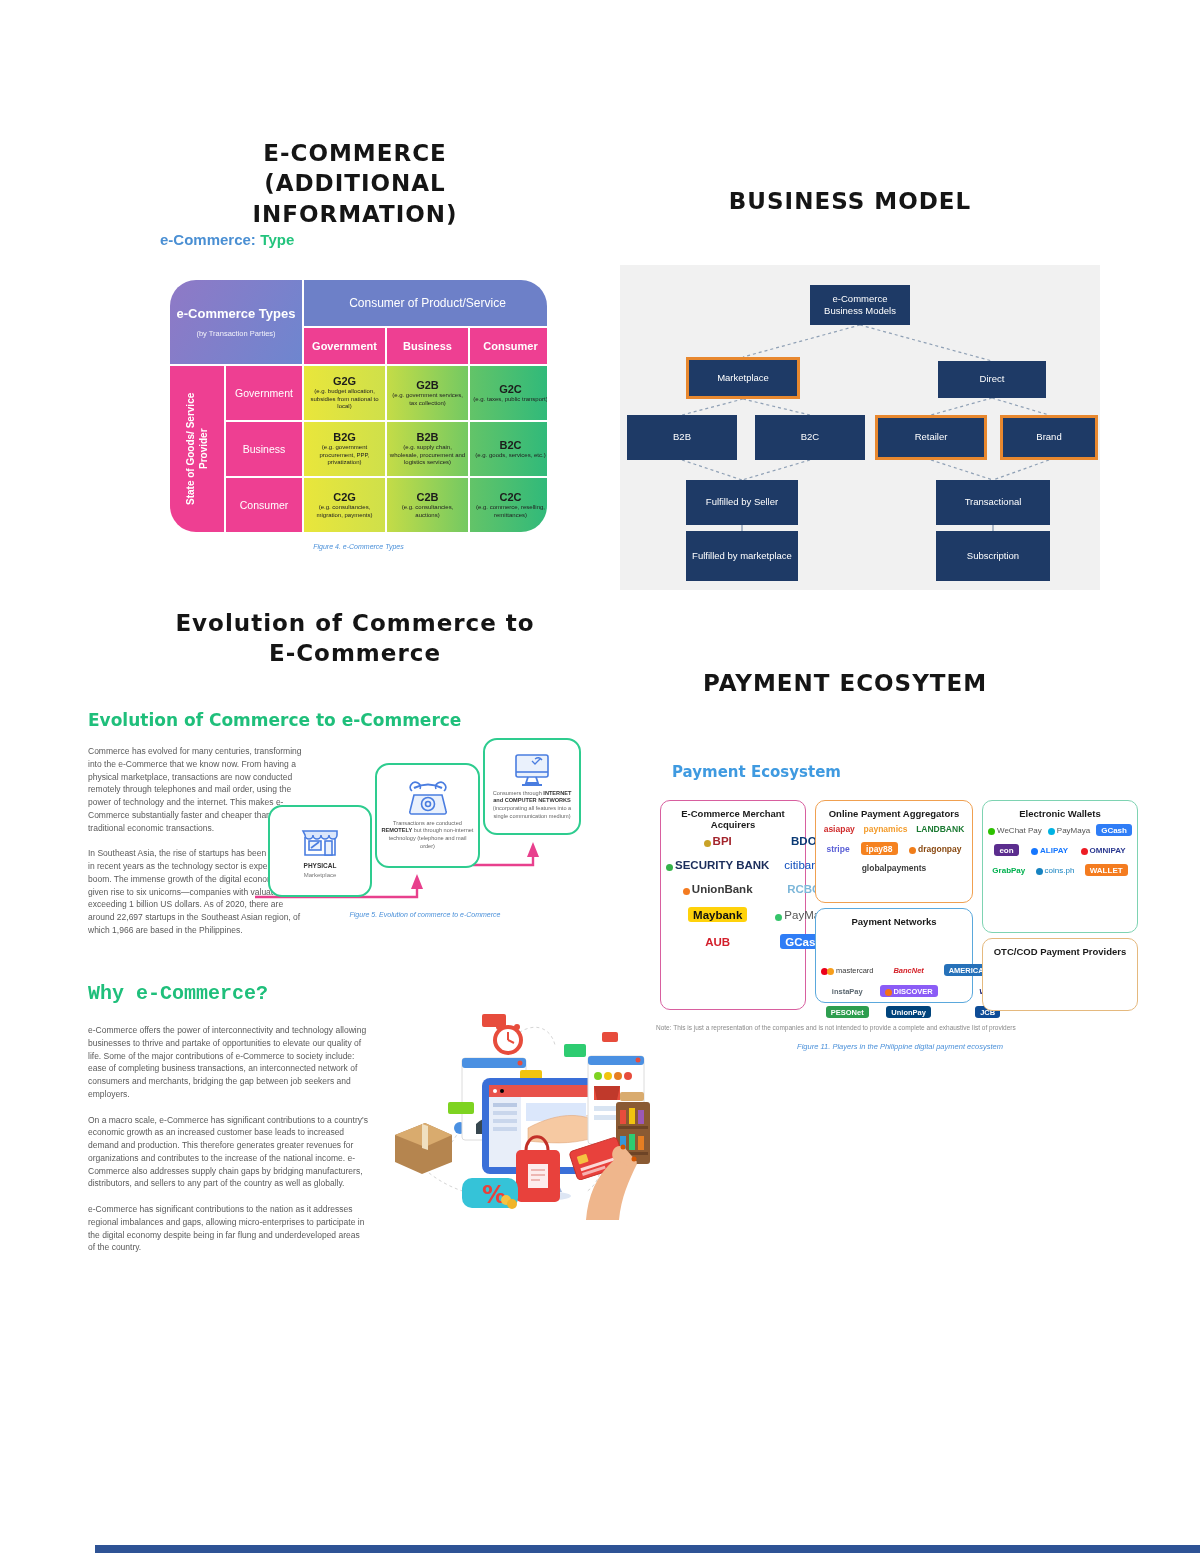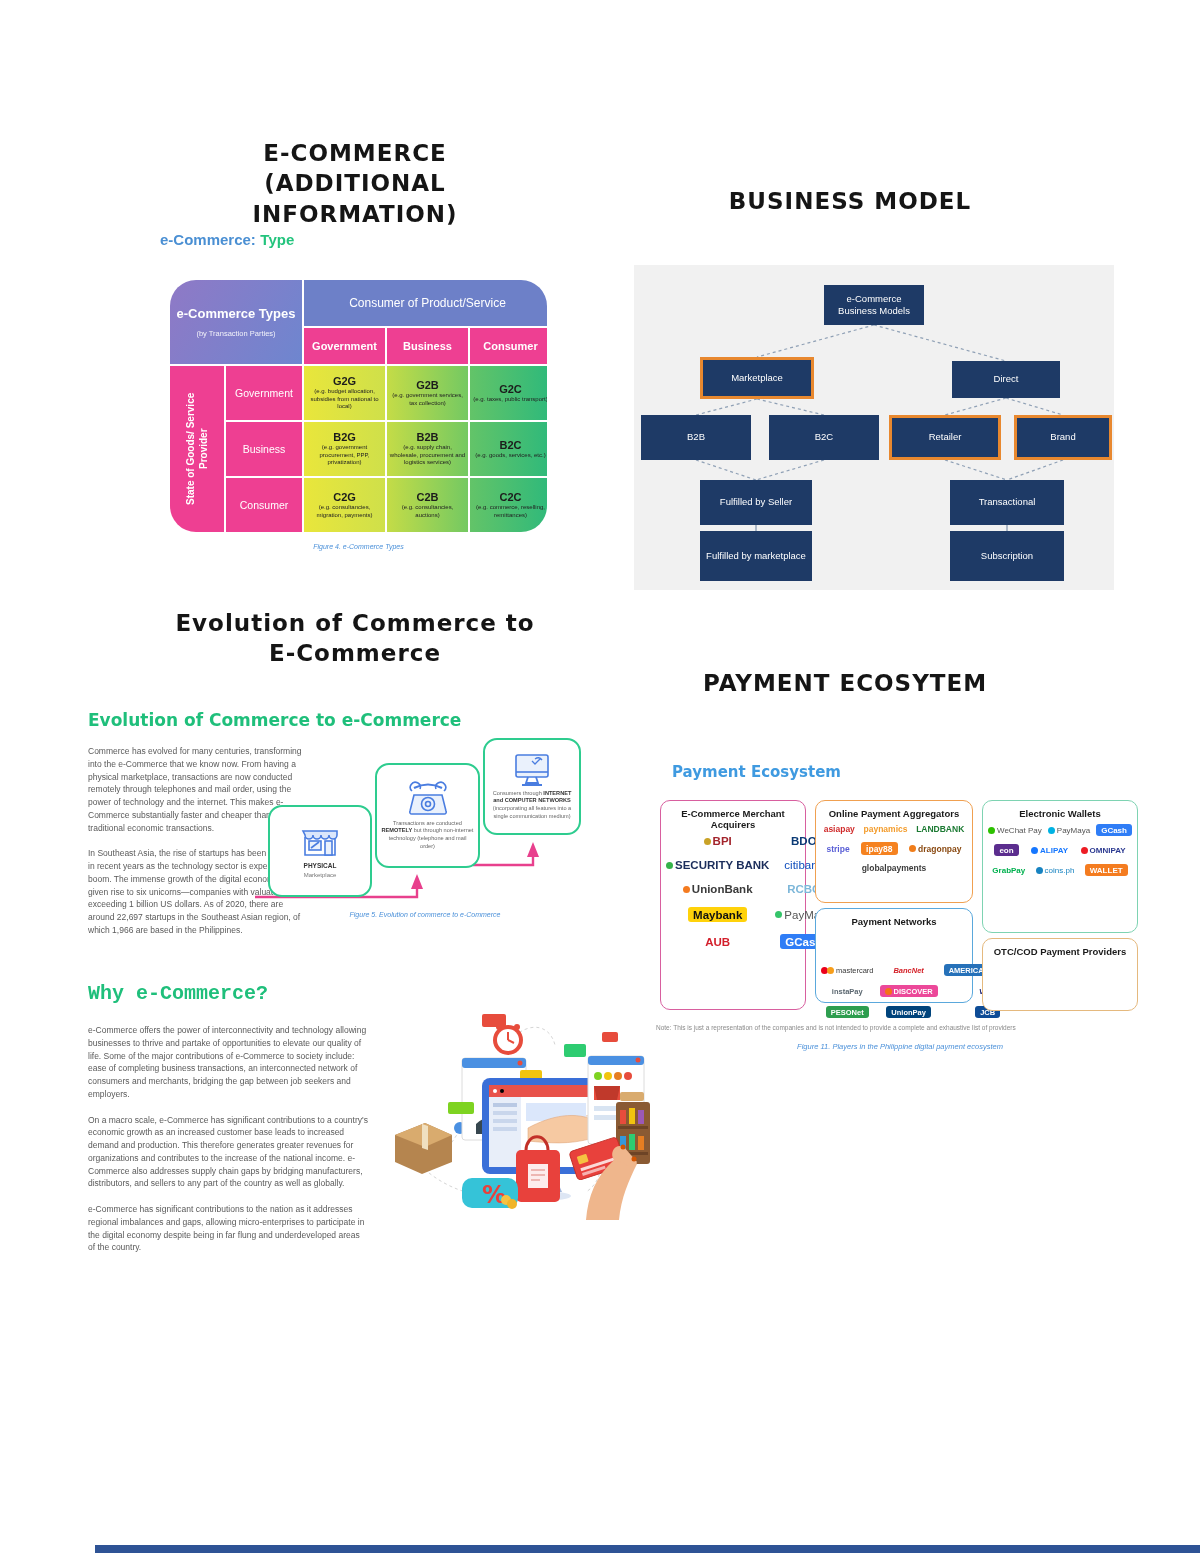--- a/index.html
+++ b/index.html
@@ -60,21 +60,21 @@
   .stage-text{font-size:5.6px;line-height:1.35;color:#666;}
   .stage-text .b{font-weight:700;color:#333;}
   .stage .tt{font-weight:700;font-size:6.5px;color:#333;}
   .stage .ts{font-size:6px;color:#777;}
 
   
   .panel{position:absolute;border-radius:10px;background:#fff;box-sizing:border-box;}
   .panel-title{font-weight:700;font-size:9.5px;color:#1a1a1a;text-align:center;margin:7px 4px 5px;}
   .logo-list{display:flex;flex-wrap:wrap;justify-content:space-evenly;align-items:center;
              row-gap:8px;column-gap:6px;padding:0 5px;}
-  .logo{display:inline-flex;align-items:center;gap:2px;font-weight:700;white-space:nowrap;}
+  .logo{display:inline-flex;align-items:flex-end;gap:2px;font-weight:700;white-space:nowrap;}
   .logo.normal{font-weight:400;}
   .logo.boxed{padding:1.5px 5px;border-radius:3px;}
   .dot{width:7px;height:7px;border-radius:50%;display:inline-block;flex:none;}
   .dot + .dot{margin-left:-3px;}
   .p1{border:1.5px solid #d85f9f;}
   .p1 .logo-list{display:grid;grid-template-columns:1fr 1fr;justify-items:center;row-gap:12px;}
   .p1 .logo{font-size:11.5px;}
   .p2{border:1.5px solid #f0a050;}
   .p2 .logo{font-size:8.5px;}
   .p3{border:1.5px solid #5aa8dc;}
@@ -148,21 +148,21 @@
     </div>
     <div class="t-cell colC" style="grid-area:5/5;">
       <div class="code">C2C</div>
       <div class="note">(e.g. commerce, reselling, remittances)</div>
     </div>
   </div>
   <div class="abs caption" style="left:170px;top:543px;width:377px;">Figure 4. e-Commerce Types</div>
 
   <div class="abs h-main" style="left:680px;top:186px;width:340px;">BUSINESS MODEL</div>
 
-  <div class="abs flow" style="left:620px;top:265px;width:480px;height:325px;margin-left:14px;">
+  <div class="abs flow" style="left:620px;top:265px;width:480px;height:325px;">
     <svg width="480" height="325" viewBox="0 0 480 325">
       <g stroke="#8fa0b5" stroke-width="1.2" stroke-dasharray="3,3" fill="none">
         <path d="M240 60 L123 92"></path>
           <path d="M240 60 L372 96"></path>
         <path d="M123 134 L62 150"></path>
           <path d="M123 134 L190 150"></path>
         <path d="M372 133 L311 150"></path>
           <path d="M372 133 L429 150"></path>
         <path d="M62 195 L122 215"></path>
           <path d="M190 195 L122 215"></path>
@@ -441,21 +441,21 @@
           </span>
           <span class="logo" style="color: rgb(212, 32, 39); font-style: italic;">
             <span>BancNet</span>
           </span>
           <span class="logo boxed" style="color: rgb(255, 255, 255); background: rgb(38, 113, 185);">
             <span>AMERICAN EXPRESS</span>
           </span>
           <span class="logo" style="color: rgb(91, 103, 112);">
             <span>instaPay</span>
           </span>
-          <span class="logo boxed" style="color: rgb(255, 255, 255); background: #ec4899;">
+          <span class="logo boxed" style="color: rgb(255, 255, 255); background: #8b5cf6;">
             <i class="dot" style="background: rgb(244, 114, 22);"></i>
             <span>DISCOVER</span>
           </span>
           <span class="logo" style="color: rgb(26, 31, 113); font-style: italic;">
             <span>VISA</span>
           </span>
           <span class="logo boxed" style="color: rgb(255, 255, 255); background: rgb(46, 158, 79);">
             <span>PESONet</span>
           </span>
           <span class="logo boxed" style="color: rgb(255, 255, 255); background: rgb(0, 68, 124);">

